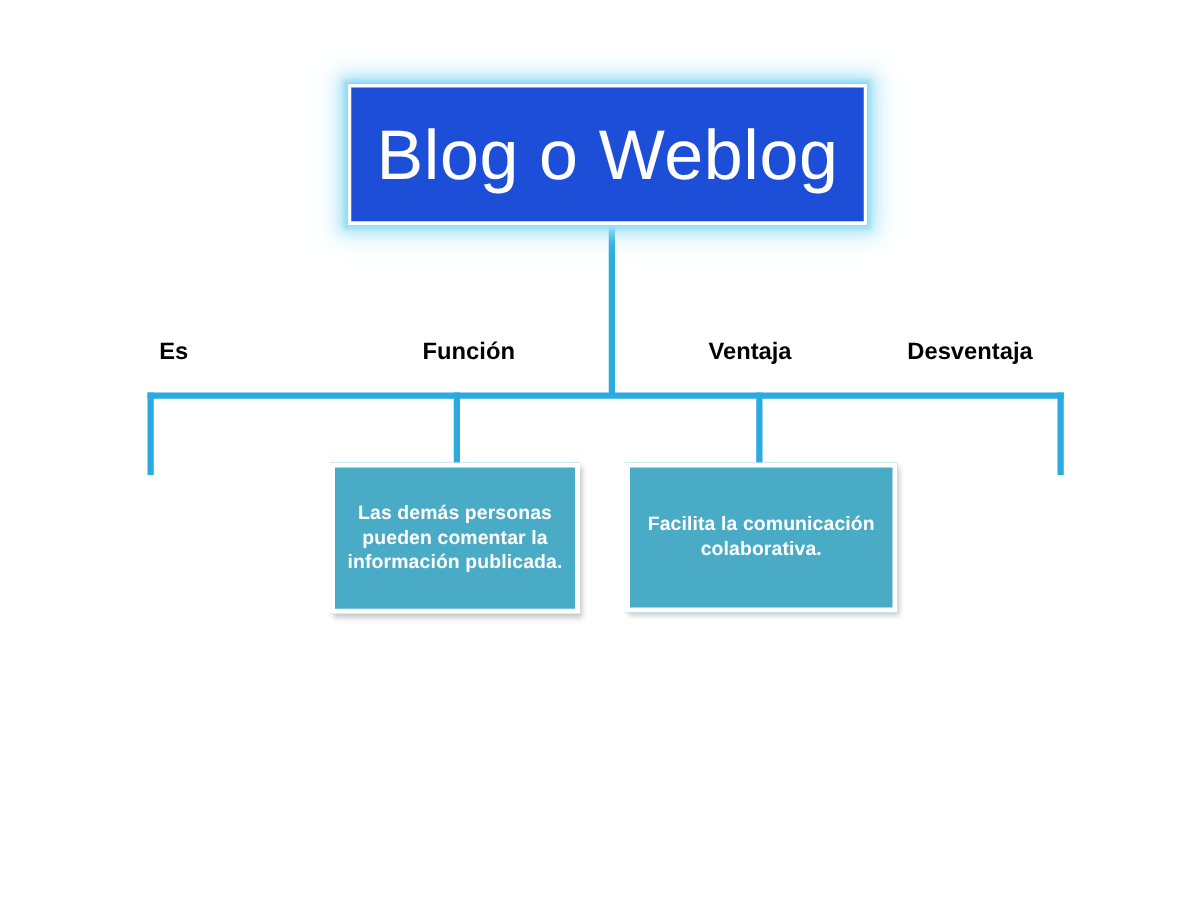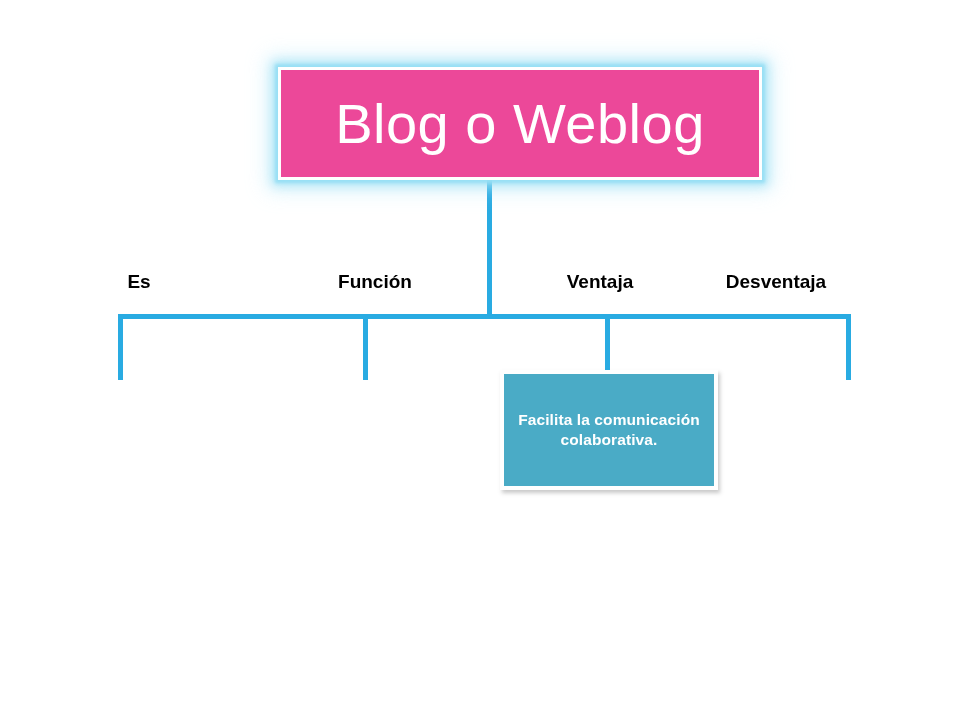--- a/index.html
+++ b/index.html
@@ -22,24 +22,24 @@
     top: 0;
     width: 960px;
     height: 720px;
   }
 
   
   .title-node {
     position: absolute;
     left: 278px;
     top: 67px;
-    width: 484px;
+    width: 416px;
     height: 113px;
     box-sizing: border-box;
-    background: #ec4899;
+    background: #1d4ed8;
     border: 3px solid #ffffff;
     box-shadow:
       0 0 3px 3px rgba(150, 222, 243, 0.95),
       0 0 10px 6px rgba(160, 226, 246, 0.75),
       0 0 20px 10px rgba(175, 230, 248, 0.45);
     display: flex;
     align-items: center;
     justify-content: center;
     z-index: 5;
   }
@@ -145,19 +145,22 @@
   <div class="drop drop-2"></div>
   <div class="drop drop-3"></div>
   <div class="drop drop-4"></div>
 
   <div class="col-label label-1">Es</div>
   <div class="col-label label-2">Función</div>
   <div class="col-label label-3">Ventaja</div>
   <div class="col-label label-4">Desventaja</div>
 
 
+  <div class="leaf leaf-2">
+    <span class="leaf-text">Las demás personas pueden comentar la información publicada.</span>
+  </div>
 
   <div class="leaf leaf-3">
     <span class="leaf-text">Facilita la comunicación colaborativa.</span>
   </div>
 
 
 </div>
 
 </body></html>

